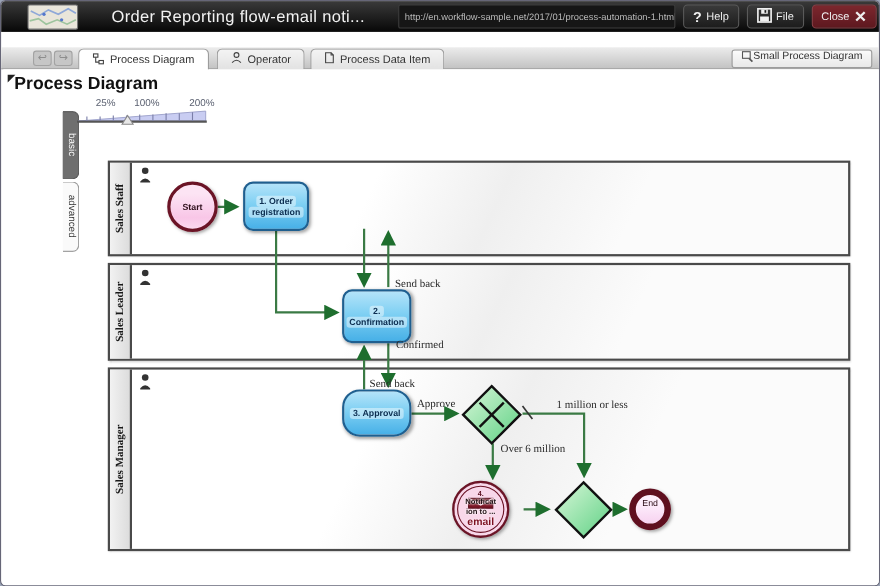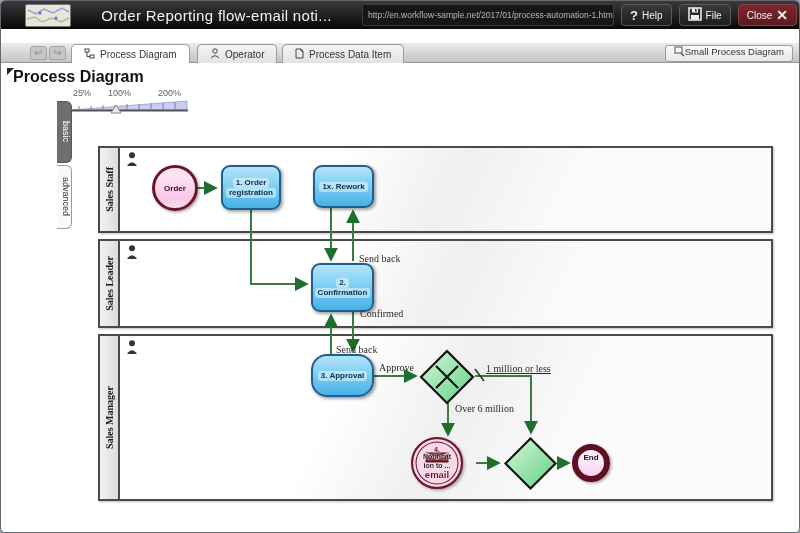--- a/index.html
+++ b/index.html
@@ -124,21 +124,21 @@
     border-radius:0 6px 6px 0;
     writing-mode:vertical-rl;
     font-size:9px; text-align:center; cursor:pointer;
     padding:6px 0;
   }
   .pal-tab.basic { height:62px; background:#6f6f6f; color:#fff; border-color:#585858; }
   .pal-tab.advanced { height:64px; background:#fafafa; color:#333; margin-top:2px; }
   
   .zoomctl { position:absolute; left:66px; top:25px; width:124px; height:26px; z-index:4; }
   .zoomctl .labels { display:flex; font-size:9px; color:#5a6070; }
-  .zoomctl .labels span:nth-child(1){ margin-left:4px;text-align:right; }
+  .zoomctl .labels span:nth-child(1){ margin-left:18px;text-align:right; }
   .zoomctl .labels span:nth-child(2){ margin-left:17px; }
   .zoomctl .labels span:nth-child(3){ margin-left:27px; }
   
   .lane {
     position:absolute; left:95px; width:675px;
     border:2px solid #4a4a4a;
     background:linear-gradient(115deg,#ffffff 35%,#efefef 52%,#fbfbfb 70%);
     box-shadow:1px 1px 2px rgba(0,0,0,.25);
     z-index:1;
   }
@@ -170,21 +170,21 @@
     background:linear-gradient(#fce4f4 20%,#f9c6e7 75%,#fbd9ef 100%);
     box-shadow:1.5px 1.5px 3px rgba(0,0,0,.35);
     display:flex; align-items:center; justify-content:center;
     font-size:8px; font-weight:bold; color:#30121e; cursor:pointer;
   }
   .event-end {
     border:6px solid #5f0f1f; border-radius:50%;
     background:linear-gradient(#fdeefb 30%,#f7d2f0 100%);
     box-shadow:1.5px 1.5px 3px rgba(0,0,0,.35);
     display:flex; align-items:flex-start; justify-content:center;
-    font-size:8px; font-weight:bold; color:#2a0a14; cursor:pointer;
+    font-size:8px; font-weight:normal; color:#2a0a14; cursor:pointer;
   }
   .event-msg {
     border:2px solid #6b1426; border-radius:50%;
     background:#f8d8ea;
     box-shadow:1.5px 1.5px 3px rgba(0,0,0,.35), inset 0 0 0 2.5px #f8d8ea, inset 0 0 0 3.5px #6b1426;
     display:flex; flex-direction:column; align-items:center; justify-content:center;
     text-align:center; cursor:pointer; position:relative;
   }
   .event-msg .l1 { font-size:6.5px; font-weight:bold; color:#5a1020; line-height:1; }
   .event-msg .l2, .event-msg .l3 {
@@ -373,31 +373,28 @@
         <path d="M371,313 L412,313" marker-end="url(#ah)"></path>
         <path d="M472,313 L528,313 L528,369" marker-end="url(#ah)"></path>
         <path d="M445,340 L445,371" marker-end="url(#ah)"></path>
         <path d="M473,400 L495,400" marker-end="url(#ah)"></path>
         <path d="M556,400 L565,400" marker-end="url(#ah)"></path>
       </g>
       <line x1="472" y1="306" x2="481" y2="318" stroke="#333" stroke-width="1.5"></line>
     </svg>
 
     <div class="node event-start" style="left:149px; top:102px; width:46px; height:46px;">
-      <span>Order</span>
+      <span>Start</span>
     </div>
 
     <div class="node task" style="left:218px; top:102px; width:60px; height:45px;">
       <span class="band">1. Order</span>
       <span class="band">registration</span>
     </div>
 
-    <div class="node task" style="left:310px; top:102px; width:61px; height:43px;">
-      <span class="band">1x. Rework</span>
-    </div>
 
     <div class="node task" style="left:308px; top:200px; width:63px; height:49px;">
       <span class="band">2.</span>
       <span class="band">Confirmation</span>
     </div>
 
     <div class="node task" style="left:308px; top:291px; width:63px; height:43px;border-radius:16px;">
       <span class="band">3. Approval</span>
     </div>
 
@@ -427,16 +424,16 @@
     </div>
 
     <div class="node event-end" style="left:569px; top:381px; width:38px; height:38px;">
       <span style="margin-top:3px;">End</span>
     </div>
 
     <span class="edge-label" style="left:356px; top:190px;">Send back</span>
     <span class="edge-label" style="left:357px; top:245px;">Confirmed</span>
     <span class="edge-label" style="left:333px; top:281px;">Send back</span>
     <span class="edge-label" style="left:376px; top:299px;">Approve</span>
-    <span class="edge-label" style="left:483px; top:300px;text-decoration:underline;">1 million or less</span>
+    <span class="edge-label" style="left:503px; top:300px;">1 million or less</span>
     <span class="edge-label" style="left:452px; top:340px;">Over 6 million</span>
   </div>
 </div>
 
 </body></html>

